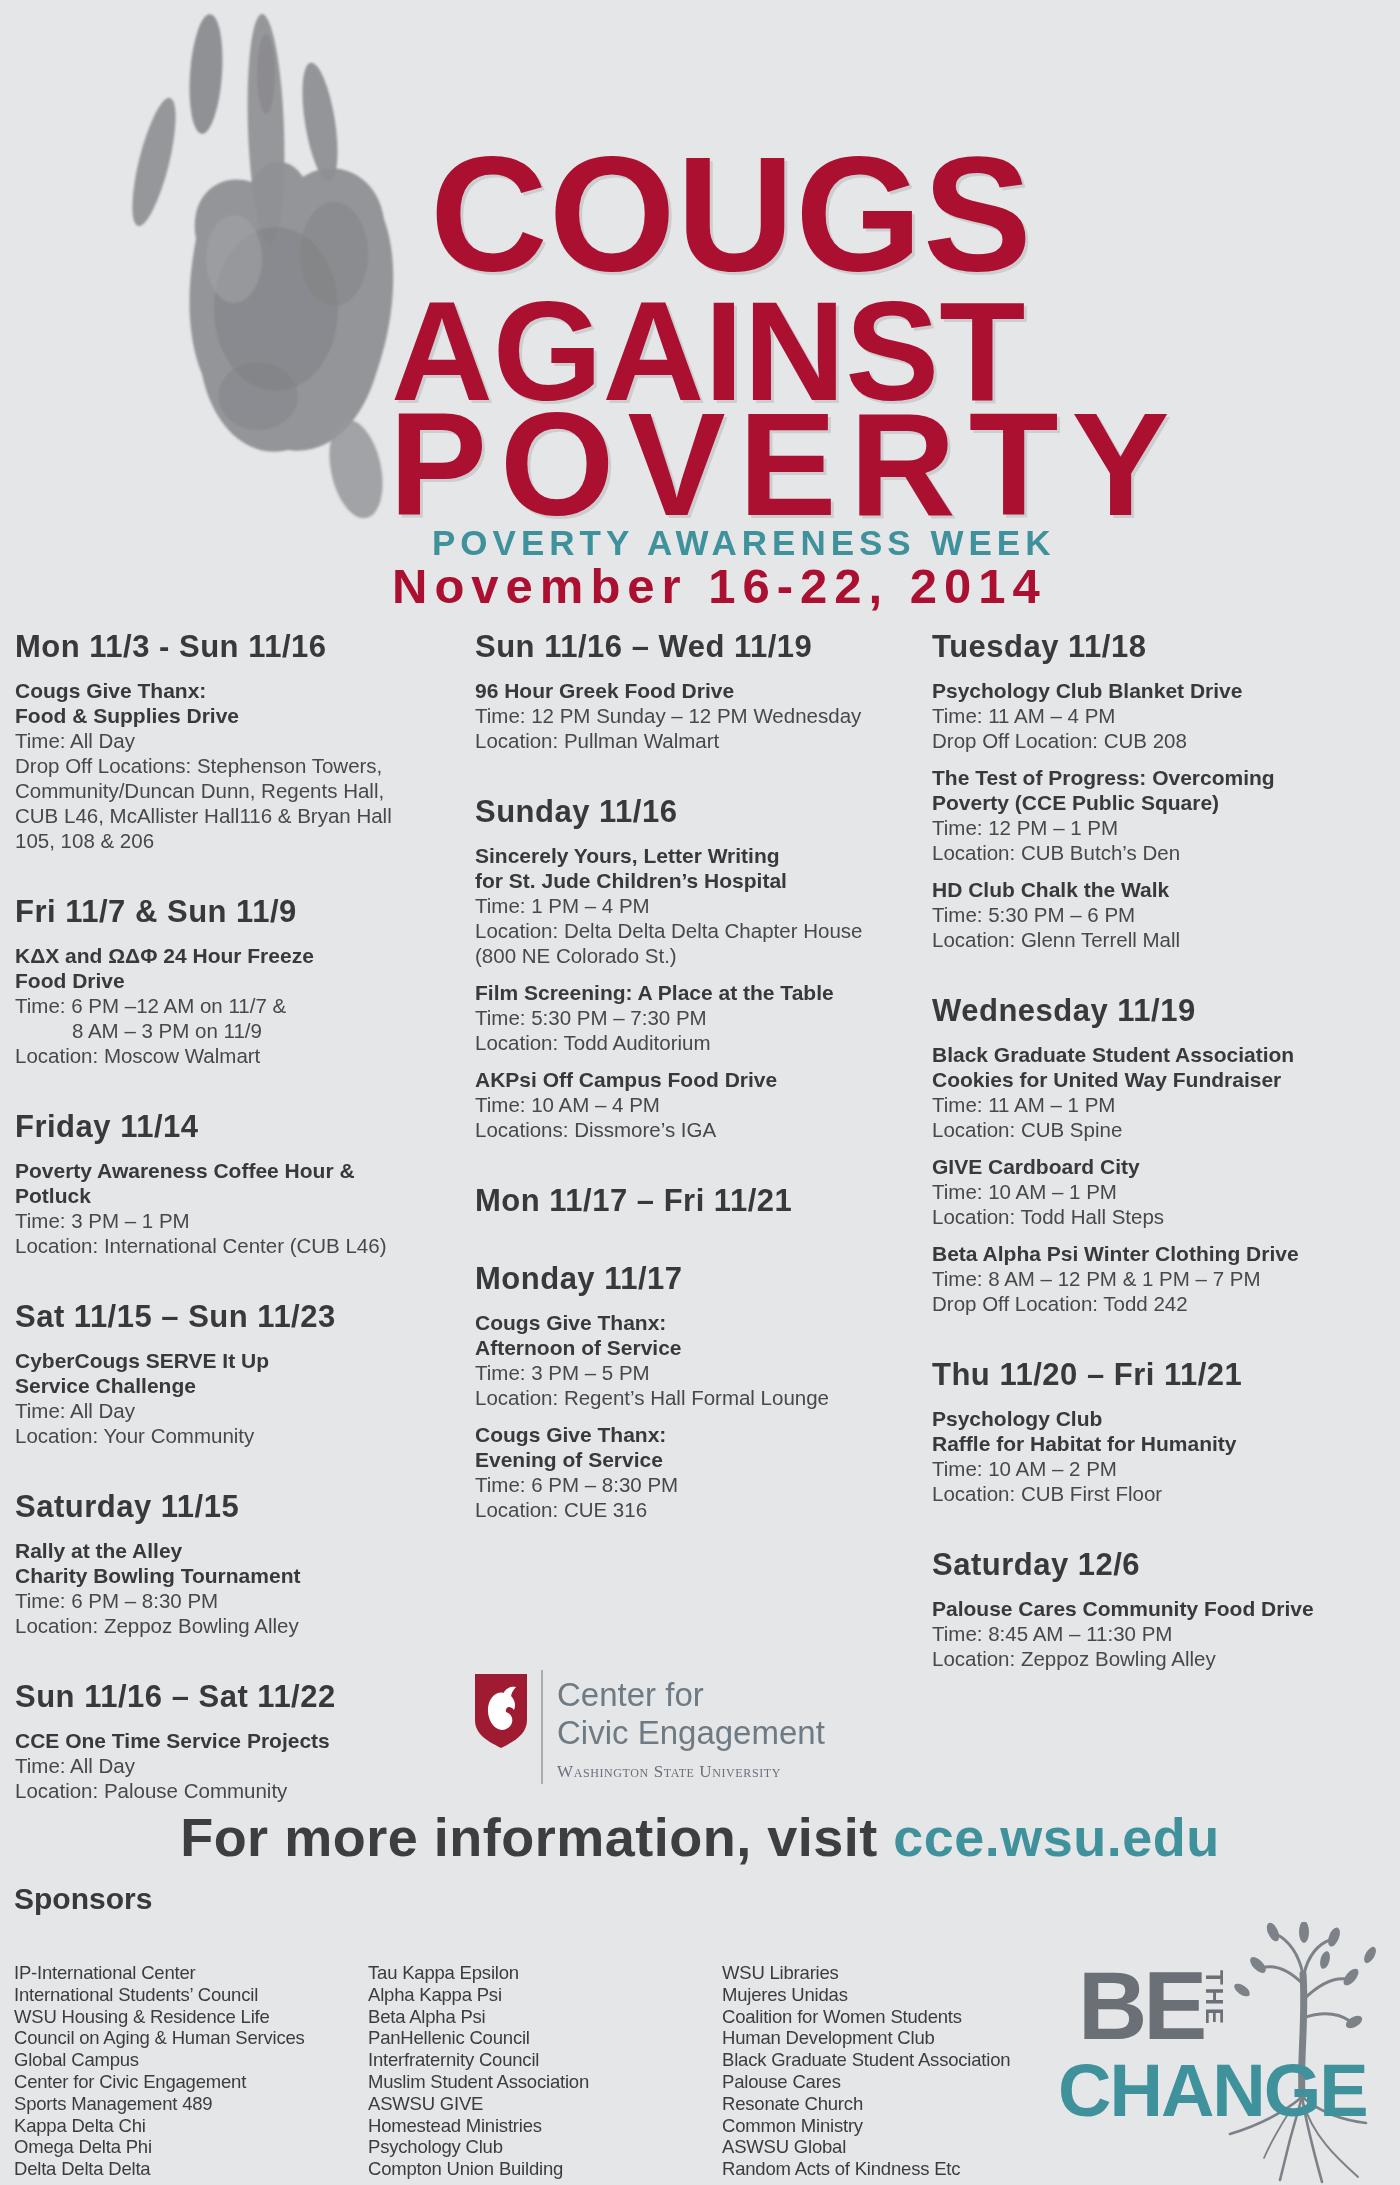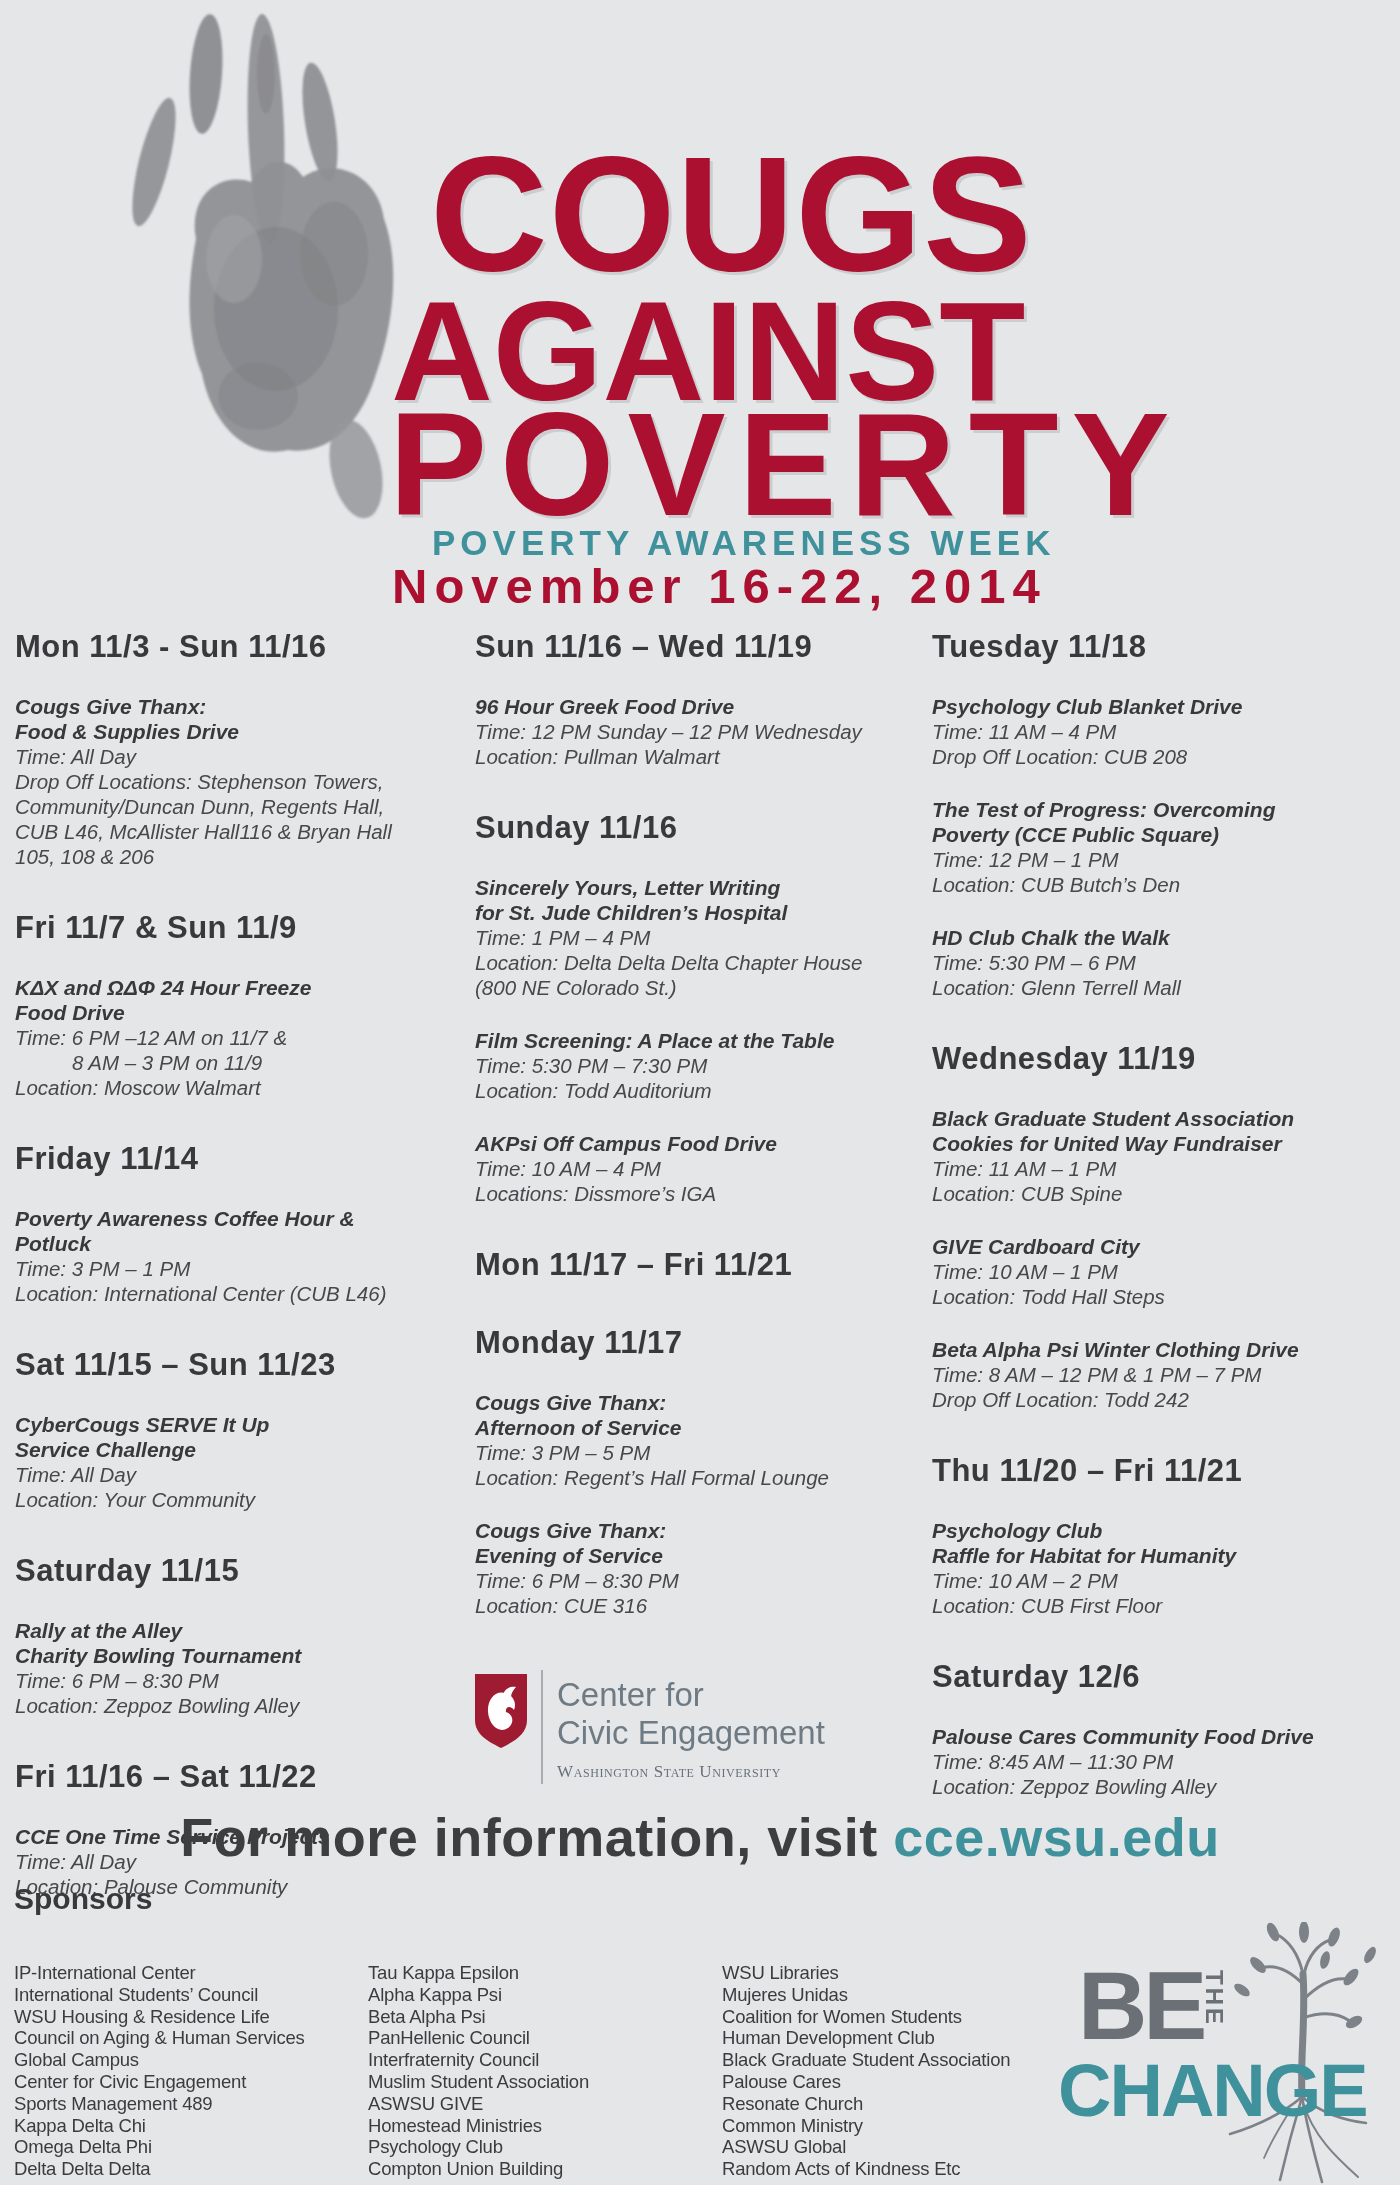--- a/index.html
+++ b/index.html
@@ -16,21 +16,21 @@
   .date-range{position:absolute;left:392px;top:558px;font-size:49px;font-weight:bold;
     color:#ab1031;letter-spacing:7px;white-space:nowrap;}
   
   .col{position:absolute;top:630px;display:flex;flex-direction:column;align-items:flex-start;}
   .col-left{left:15px;width:452px;}
   .col-middle{left:475px;width:452px;}
   .col-right{left:932px;width:462px;}
   .sec-heading{font-size:31px;line-height:34px;font-weight:bold;color:#39393c;
     margin:30px 0 14px 0;letter-spacing:0.5px;}
   .col .sec-heading:first-child{margin-top:0;}
-  .event{margin:16px 0 12px 0;font-style:italic;}
+  .event{margin:0 0 12px 0;}
   .event-title{font-size:21px;line-height:25px;font-weight:bold;color:#39393c;white-space:pre-line;}
   .event-line{font-size:20.5px;line-height:25px;color:#48484b;white-space:pre-wrap;}
   
   .cce-logo{position:absolute;left:473px;top:1668px;width:430px;height:125px;}
   .cce-shield{position:absolute;left:0;top:4px;}
   .cce-divider{position:absolute;left:68px;top:2px;width:2px;height:114px;background:#a6acb0;}
   .cce-text{position:absolute;left:84px;top:8px;font-size:33px;line-height:38px;color:#6f7b84;}
   .cce-univ{position:absolute;left:84px;top:94px;font-family:"Liberation Serif",serif;
     font-variant:small-caps;font-size:17px;letter-spacing:0.6px;color:#68707a;}
   
@@ -121,21 +121,21 @@
         <div class="event-line">Time: All Day</div>
         <div class="event-line">Location: Your Community</div>
       </div>
       <div class="sec-heading">Saturday 11/15</div>
       <div class="event">
         <div class="event-title">Rally at the Alley
 Charity Bowling Tournament</div>
         <div class="event-line">Time: 6 PM – 8:30 PM</div>
         <div class="event-line">Location: Zeppoz Bowling Alley</div>
       </div>
-      <div class="sec-heading">Fri 11/16 – Sat 11/22</div>
+      <div class="sec-heading">Sun 11/16 – Sat 11/22</div>
       <div class="event">
         <div class="event-title">CCE One Time Service Projects</div>
         <div class="event-line">Time: All Day</div>
         <div class="event-line">Location: Palouse Community</div>
       </div>
     </div>
   <div class="col col-middle">
       <div class="sec-heading">Sun 11/16 – Wed 11/19</div>
       <div class="event">
         <div class="event-title">96 Hour Greek Food Drive</div>

